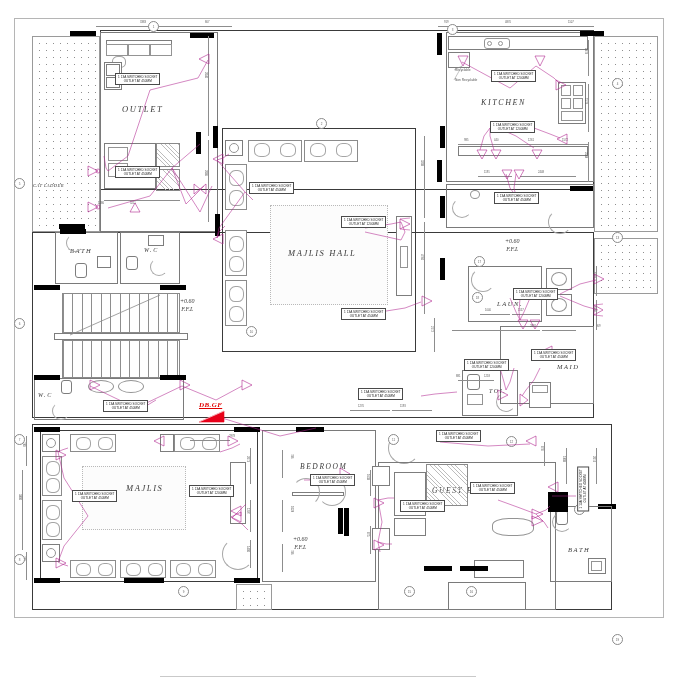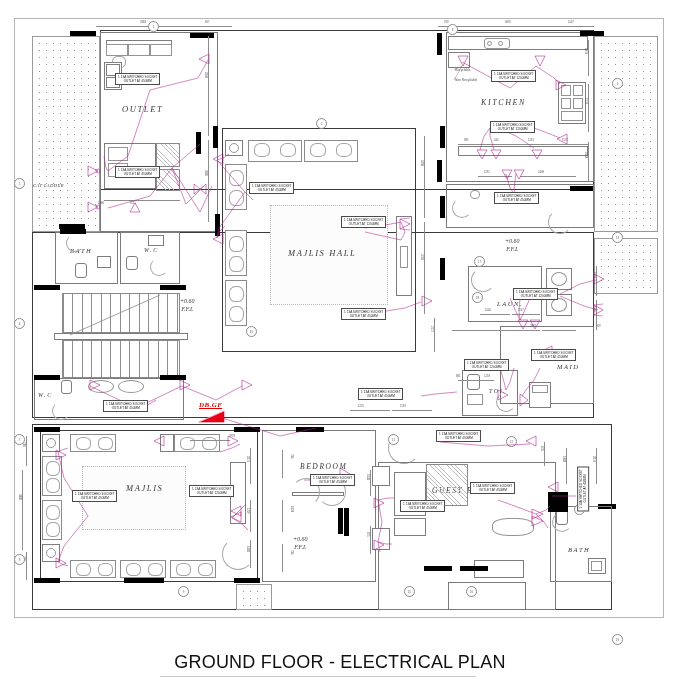--- a/index.html
+++ b/index.html
@@ -742,16 +742,15 @@
   <div class="bub" style="left:388px;top:434px;">11</div>
   <div class="bub" style="left:506px;top:436px;">12</div>
   <div class="bub" style="left:612px;top:232px;">13</div>
   <div class="bub" style="left:574px;top:504px;">14</div>
   <div class="bub" style="left:404px;top:586px;">15</div>
   <div class="bub" style="left:466px;top:586px;">16</div>
   <div class="bub" style="left:474px;top:256px;">17</div>
   <div class="bub" style="left:472px;top:292px;">18</div>
   <div class="bub" style="left:612px;top:634px;">19</div>
 
-  <div id="title" style="top:652px;">GROUND FLOOR - ELECTRICAL PLAN</div>
   <div id="titlerule" style="left:160px;top:676px;width:316px;"></div>
 
 </div>
 
 </body></html>

